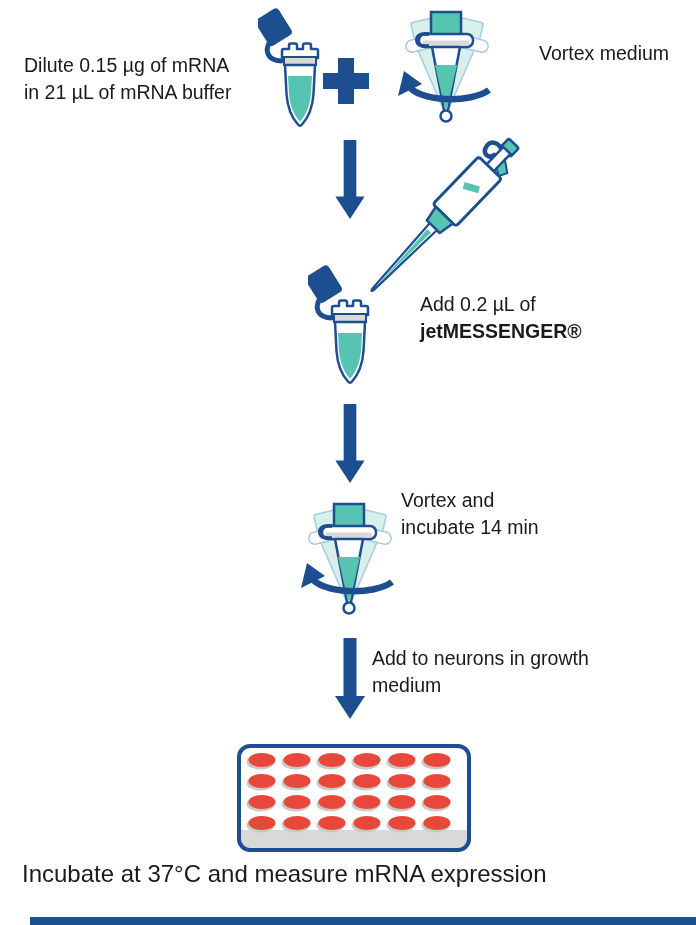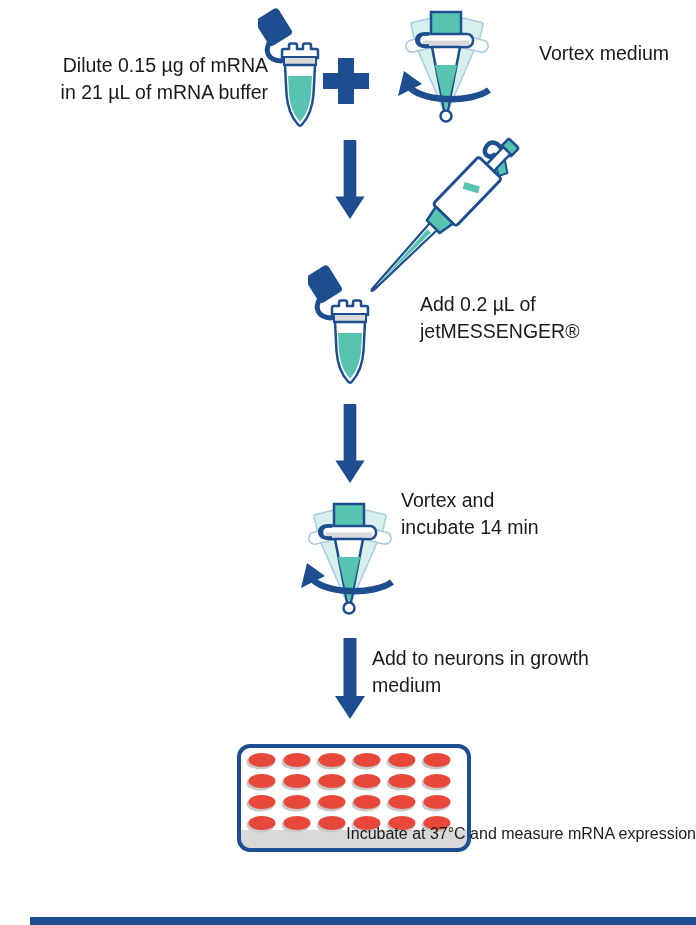--- a/index.html
+++ b/index.html
@@ -2,22 +2,22 @@
 <html style="--blue: #1d4e8f; --teal: #57c4b2; --teal-ghost: #d7f0ec; --ghost-outline: #a9cbe2; --gray: #d9d9d9; --red: #e8483a; --well-shadow: #c9c9c9; --text: #1a1a1a;"><head>
 <meta charset="utf-8">
 <style>
   *{margin:0;padding:0;box-sizing:border-box}
   html,body{background:#fff}
   body{width:696px;height:925px;font-family:"Liberation Sans",sans-serif;color:var(--text,#1a1a1a);overflow:hidden}
   .canvas{position:relative;width:696px;height:925px;background:#fff}
   .abs{position:absolute}
   svg{overflow:visible;display:block}
   .label{position:absolute;font-size:19.5px;line-height:27px;color:var(--text,#1a1a1a)}
-  .center{text-align:right}
-  .bold{font-weight:normal}
+  .center{text-align:left}
+  .bold{font-weight:bold}
   .f-blue{fill:var(--blue)}
   .f-teal{fill:var(--teal)}
   .f-white{fill:#ffffff}
   .f-gray{fill:var(--gray)}
   .f-red{fill:var(--red)}
   .f-ghost{fill:var(--teal-ghost)}
   .f-wellshadow{fill:var(--well-shadow)}
   .s-blue{stroke:var(--blue)}
   .s-ghost{stroke:var(--ghost-outline)}
   .footer-bar{position:absolute;background:var(--blue)}
@@ -184,17 +184,17 @@
         <ellipse cx="128.5" cy="81" rx="14" ry="7.5" class="f-wellshadow"></ellipse>
         <ellipse cx="130" cy="79" rx="13.5" ry="7" class="f-red"></ellipse>
         <ellipse cx="163.5" cy="81" rx="14" ry="7.5" class="f-wellshadow"></ellipse>
         <ellipse cx="165" cy="79" rx="13.5" ry="7" class="f-red"></ellipse>
         <ellipse cx="198.5" cy="81" rx="14" ry="7.5" class="f-wellshadow"></ellipse>
         <ellipse cx="200" cy="79" rx="13.5" ry="7" class="f-red"></ellipse>
       </g>
     <rect x="2" y="2" width="230" height="104" rx="11" fill="none" class="s-blue" stroke-width="4"></rect>
   </svg>
 
-  <div class="label center" style="left:22px;top:820px;width:674px;font-size:16px">Incubate at 37°C and measure mRNA expression</div>
+  <div class="label center" style="left:22px;top:860px;width:674px;font-size:24px">Incubate at 37°C and measure mRNA expression</div>
 
   <div class="footer-bar" style="left:30px;top:917px;width:666px;height:8px"></div>
 
 </div>
 
 </body></html>

